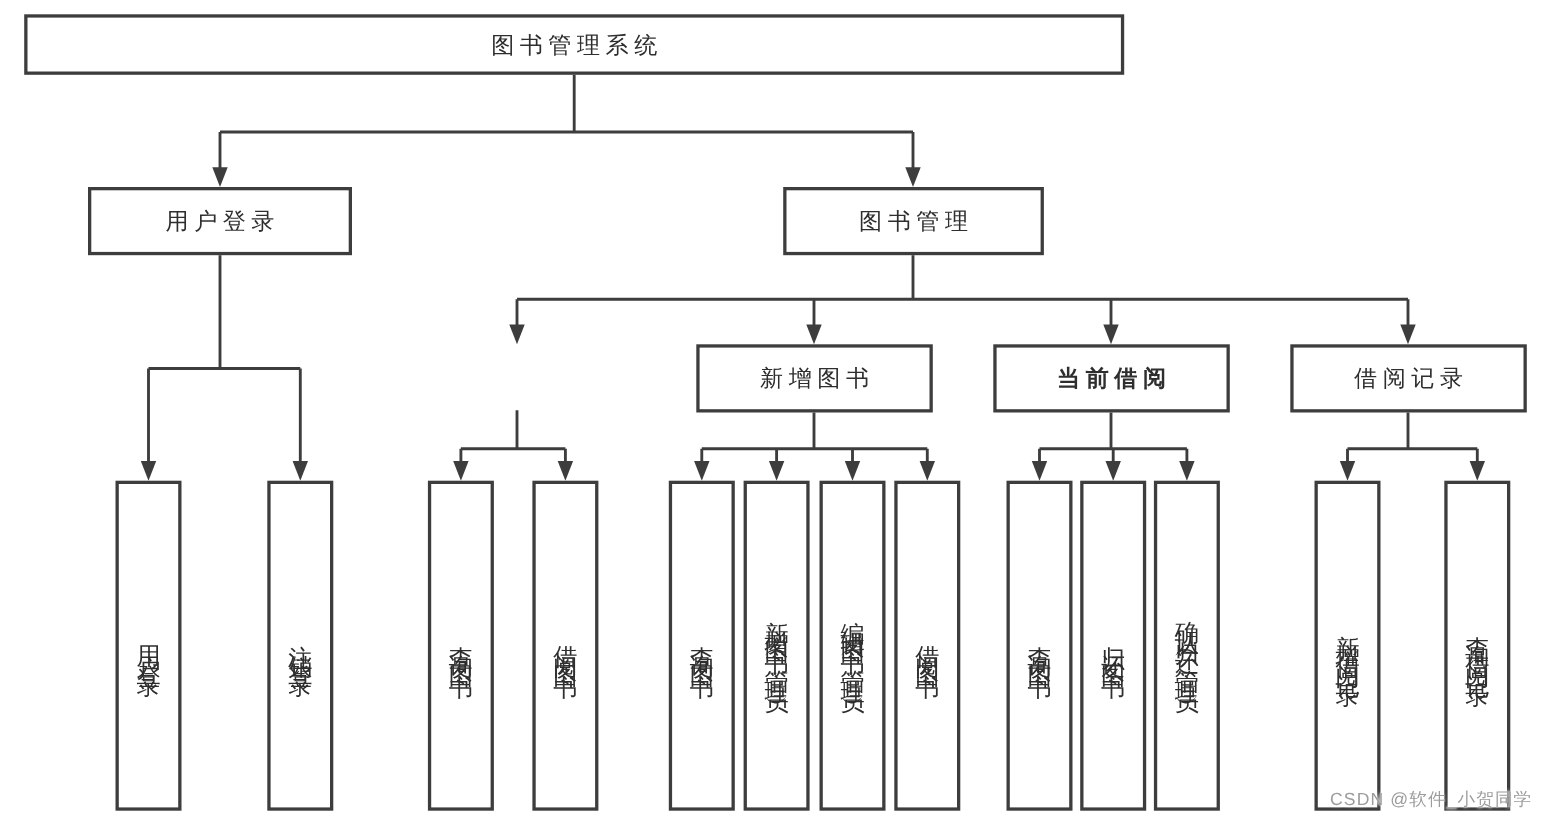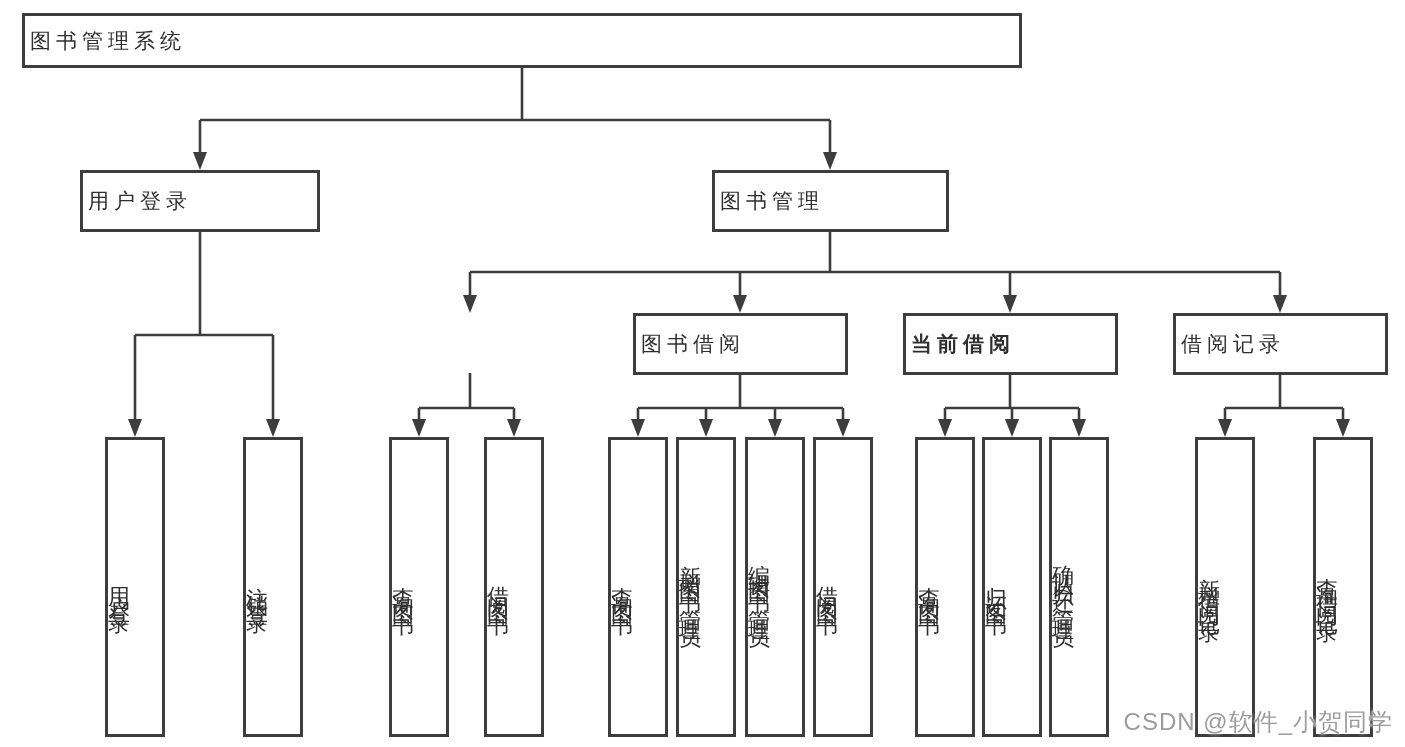--- a/index.html
+++ b/index.html
@@ -15,21 +15,21 @@
     width:1405px;height:747px;
     background:var(--background);
     overflow:hidden;
   }
   .connectors{position:absolute;left:0;top:0;z-index:1;}
   .node{
     position:absolute;
     box-sizing:border-box;
     border:3px solid var(--line);
     background:#fff;
-    display:flex;align-items:center;
+    display:flex;align-items:center;justify-content:center;
     color:var(--text);
     z-index:2;
   }
   .node .hlabel{
     font-size:21px;
     letter-spacing:5px;
     white-space:nowrap;
     text-indent:5px; 
     color:var(--text);
   }
@@ -53,21 +53,21 @@
   .leaf    {top:437px;  width:60px; height:300px;}
   .lf-a0{left:105px;} .lf-a1{left:243px;}
   .lf-b0{left:389px;} .lf-b1{left:484px;}
   .lf-c0{left:608px;} .lf-c1{left:676px;} .lf-c2{left:745px;} .lf-c3{left:813px;}
   .lf-d0{left:915px;} .lf-d1{left:982px;} .lf-d2{left:1049px;}
   .lf-e0{left:1195px;} .lf-e1{left:1313px;}
   .watermark{
     position:absolute;
     right:12px;bottom:9px;
     z-index:3;
-    font-size:24px;
+    font-size:16px;
     letter-spacing:1px;
     color:var(--watermark);
     text-shadow:0 0 2px #fff,0 0 4px #fff;
     white-space:nowrap;
   }
 </style>
 </head>
 <body>
 
 <div class="canvas">
@@ -110,21 +110,21 @@
   </div>
 
   <div class="node n-l2a">
     <span class="hlabel">用户登录</span>
   </div>
   <div class="node n-l2b">
     <span class="hlabel">图书管理</span>
   </div>
 
   <div class="node n-g1">
-    <span class="hlabel">图书借阅</span>
+    <span class="hlabel">新增图书</span>
   </div>
   <div class="node n-g2">
     <span class="hlabel">当前借阅</span>
   </div>
   <div class="node n-g3">
     <span class="hlabel">借阅记录</span>
   </div>
 
   <div class="node leaf lf-a0">
     <span class="vlabel">用户登录</span>

